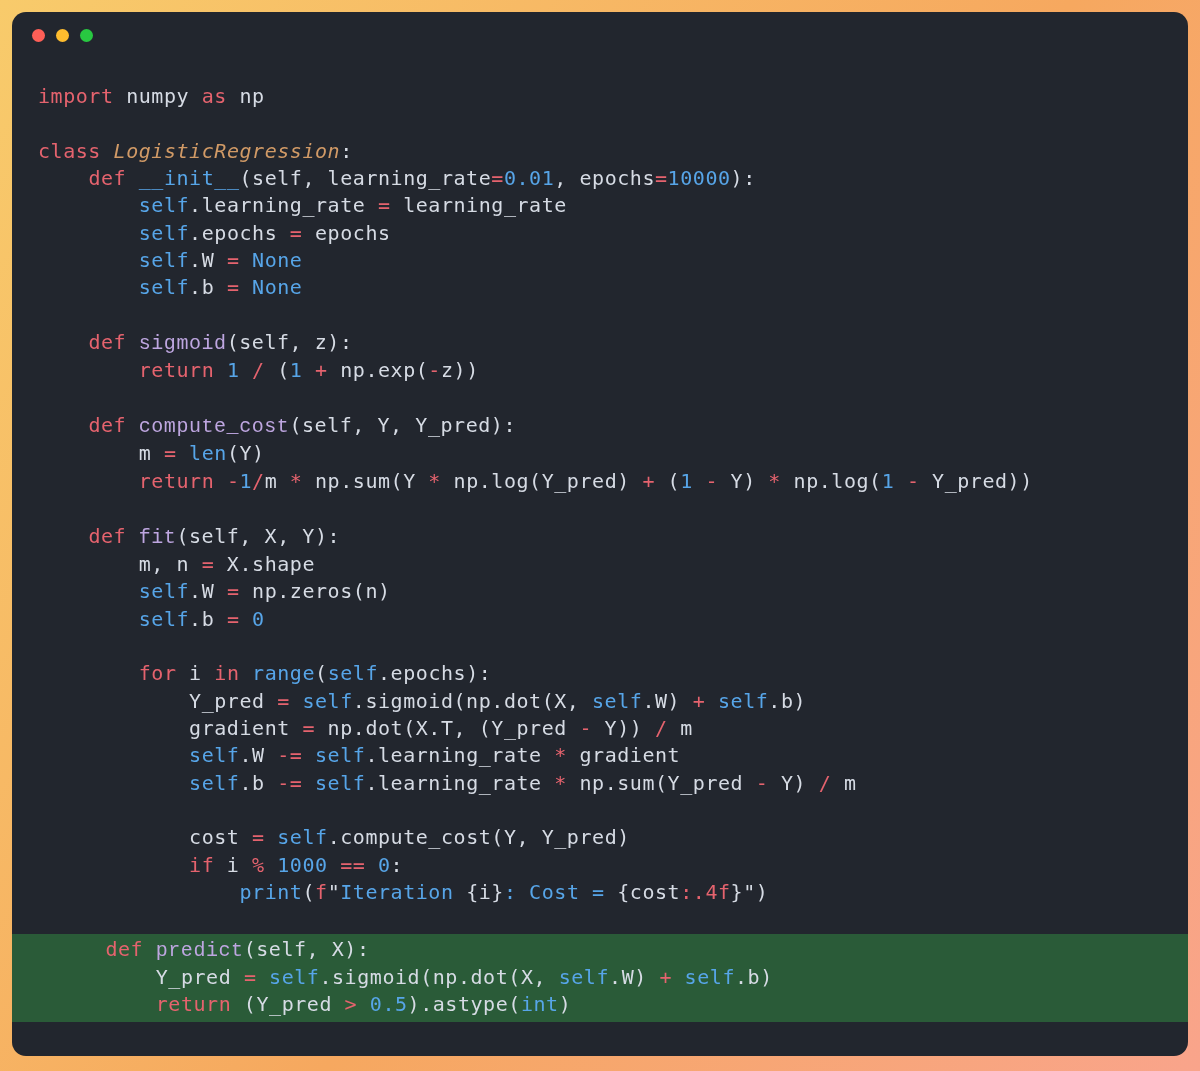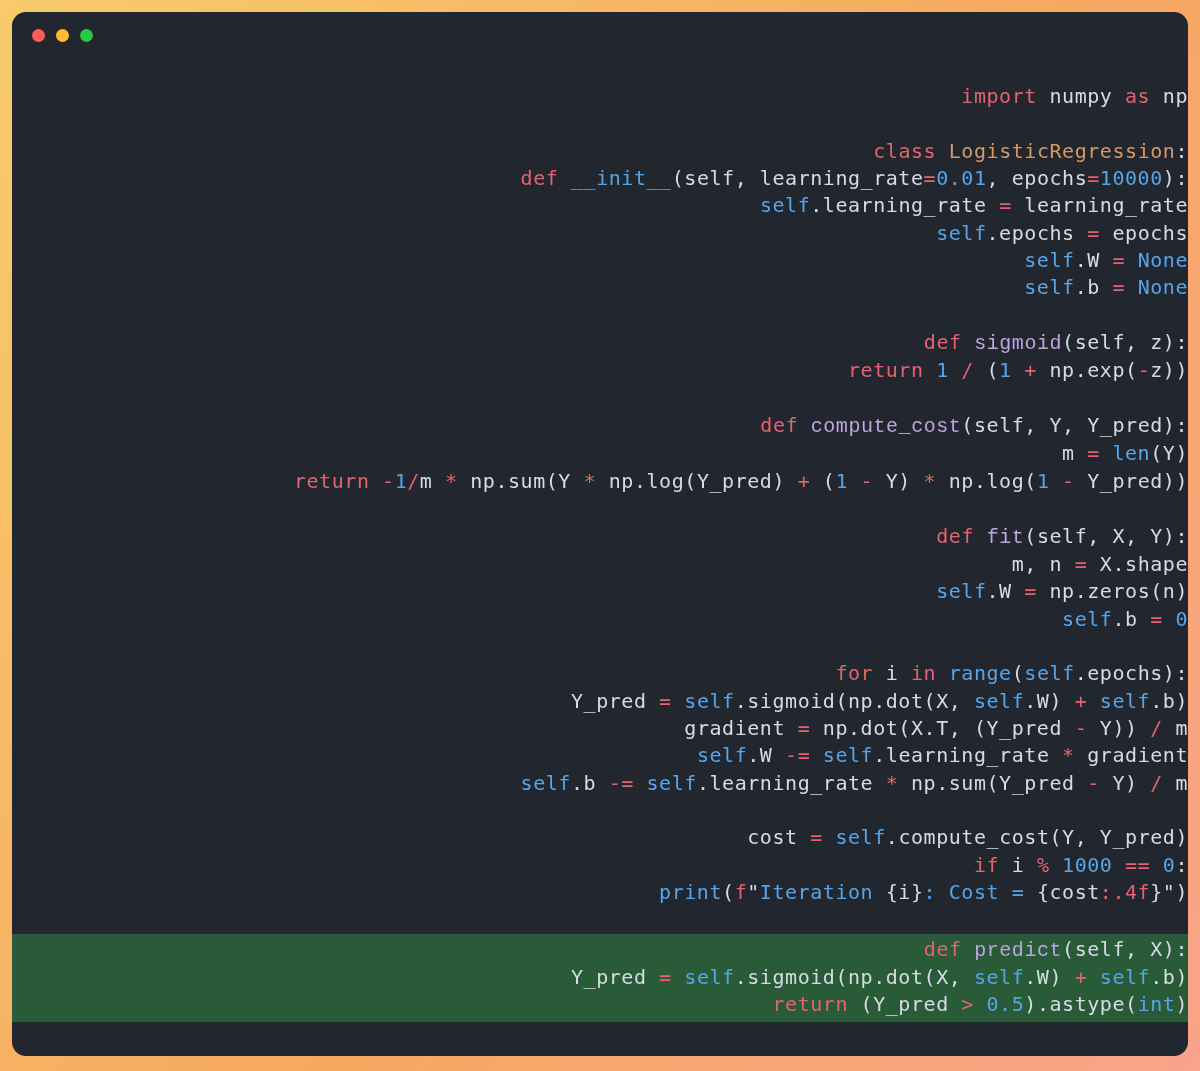--- a/index.html
+++ b/index.html
@@ -3,21 +3,20 @@
 <meta charset="utf-8">
 <style>
   html, body { margin: 0; padding: 0; }
   body {
     width: 1200px; height: 1071px; overflow: hidden;
     font-family: "DejaVu Sans Mono", monospace;
   }
   .frame {
     position: absolute; inset: 0;
     background: linear-gradient(125deg, var(--frame1) 0%, var(--frame2) 55%, var(--frame3) 100%);
-    text-align: right;
   }
   .window {
     position: absolute; left: 12px; top: 12px; right: 12px; bottom: 15px;
     background: var(--winbg);
     border-radius: 14px;
     overflow: hidden;
   }
   .titlebar {
     padding: 17px 0 0 20px;
     display: flex; gap: 11px; height: 13px;
@@ -27,26 +26,26 @@
   }
   .code {
     margin-top: 41px;
     font-size: 20px;
     line-height: 27.35px;
     letter-spacing: 0.55px;
     color: var(--plain);
     white-space: pre;
   }
   .line { min-height: 27.35px; padding-left: 26px; }
-  .hl-group { background: var(--hl); padding: 2px 0 3px 5px; }
+  .hl-group { background: var(--hl); padding: 2px 0 3px 17px; }
   .tok-p { color: var(--plain); }
   .tok-k { color: var(--kw); }
   .tok-b { color: var(--blue); }
   .tok-f { color: var(--func); font-family: Liberation Mono, monospace; }
-  .tok-c { color: var(--cls); }
+  .tok-c { color: var(--cls); font-style: italic; }
 </style>
 </head>
 <body>
 
 <div class="frame">
   <div class="window">
     <div class="titlebar" id="titlebar">
         <div class="dot" style="background: rgb(255, 95, 87);"></div>
         <div class="dot" style="background: rgb(254, 188, 46);"></div>
         <div class="dot" style="background: rgb(40, 200, 65);"></div>

